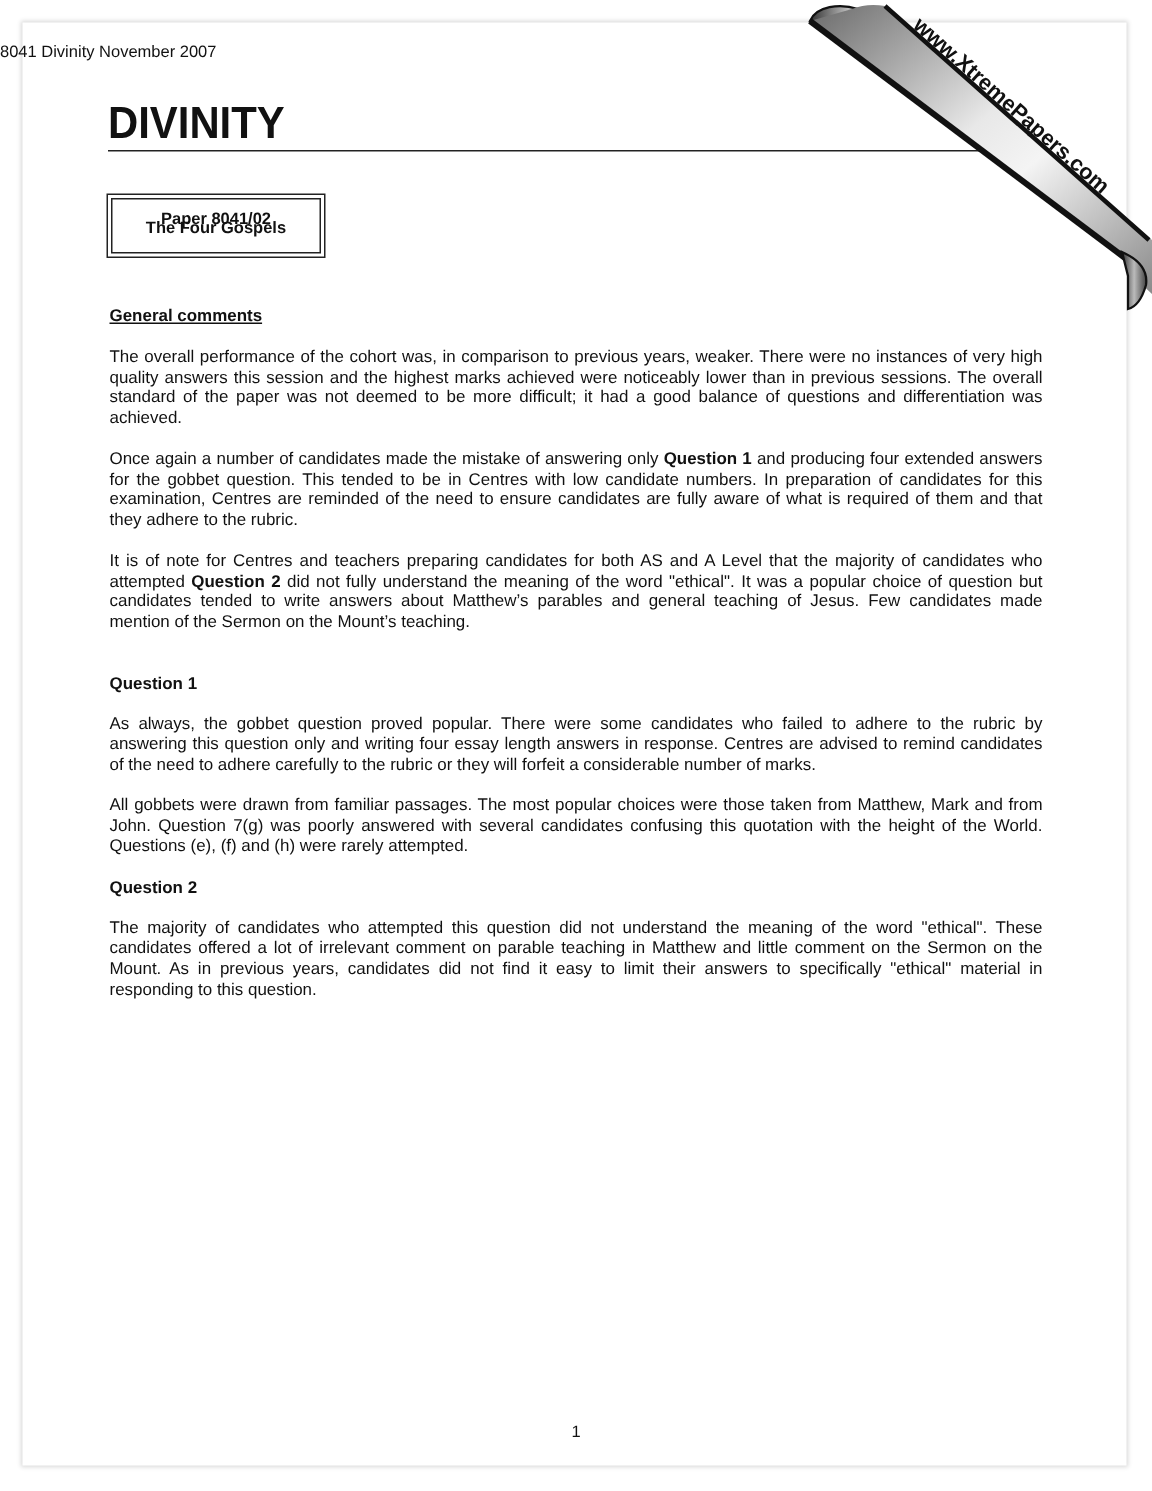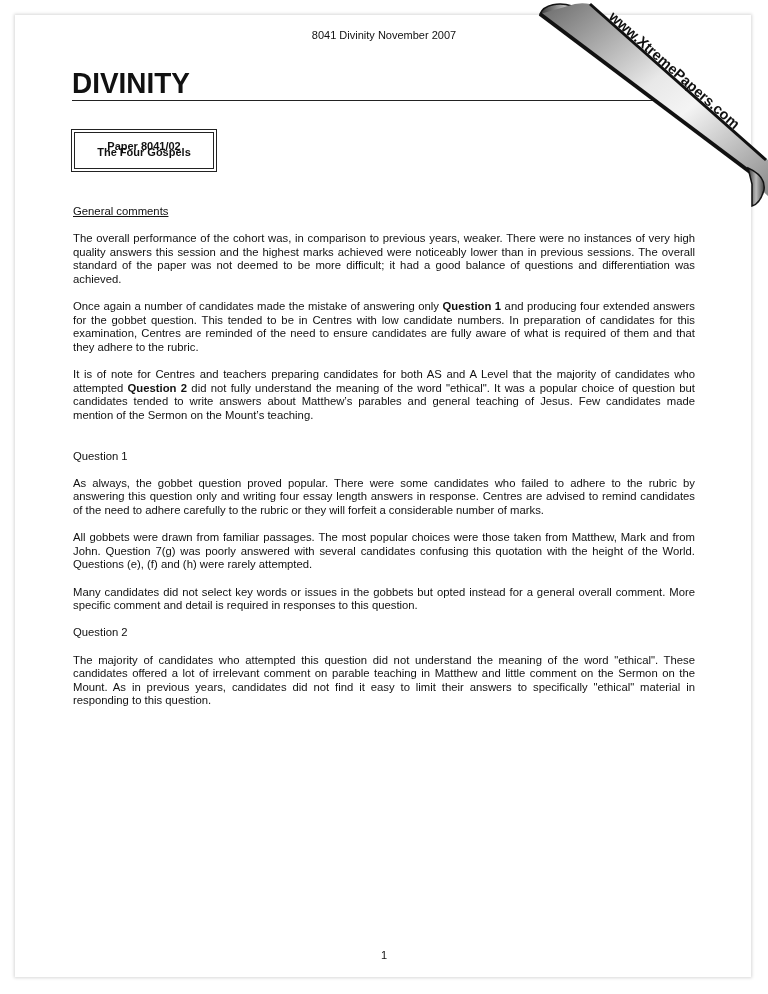--- a/index.html
+++ b/index.html
@@ -22,21 +22,21 @@
     width: 736px;
     height: 962px;
     background: #fff;
     box-shadow: 0 0 3px 1px #d8d8d8;
   }
   .header-line {
     position: absolute;
     top: 29px;
     left: 0;
     width: 768px;
-    text-align: center;
+    text-align: left;
     font-size: 11px;
     color: #111;
   }
   .title {
     position: absolute;
     left: 72px;
     top: 66px;
     font-size: 30px;
     font-weight: bold;
     letter-spacing: 0px;
@@ -81,21 +81,21 @@
     line-height: 13.6px;
     color: #111;
   }
   .content p {
     margin: 0 0 13.6px 0;
     text-align: justify;
   }
   .content h3 {
     margin: 0 0 13.6px 0;
     font-size: 11.3px;
-    font-weight: normal;
+    font-weight: bold;
   }
   .content h3.underline { text-decoration: underline; }
   .gap { height: 13.6px; }
 
   .page-number {
     position: absolute;
     left: 0;
     width: 768px;
     top: 949px;
     text-align: center;
@@ -136,21 +136,20 @@
 
 
   <p><span>It is of note for Centres and teachers preparing candidates for both AS and A Level that the majority of candidates who attempted </span><b>Question 2</b><span> did not fully understand the meaning of the word "ethical".  It was a popular choice of question but candidates tended to write answers about Matthew’s parables and general teaching of Jesus. Few candidates made mention of the Sermon on the Mount’s teaching.</span></p>
 
   <div class="gap"></div>
 
 
   <h3>Question 1</h3>
   <p>As always, the gobbet question proved popular. There were some candidates who failed to adhere to the rubric by answering this question only and writing four essay length answers in response. Centres are advised to remind candidates of the need to adhere carefully to the rubric or they will forfeit a considerable number of marks.</p>
   <p>All gobbets were drawn from familiar passages. The most popular choices were those taken from Matthew, Mark and from John. Question 7(g) was poorly answered with several candidates confusing this quotation with the height of the World. Questions (e), (f) and (h) were rarely attempted.</p>
-  <p>Many candidates did not select key words or issues in the gobbets but opted instead for a general overall comment.  More specific comment and detail is required in responses to this question.</p>
 
   <h3>Question 2</h3>
   <p>The majority of candidates who attempted this question did not understand the meaning of the word "ethical". These candidates offered a lot of irrelevant comment on parable teaching in Matthew and little comment on the Sermon on the Mount.  As in previous years, candidates did not find it easy to limit their answers to specifically "ethical" material in responding to this question.</p>
 </div>
 
 <div class="page-number">1</div>
 
 <svg class="ribbon" viewBox="0 0 248 220" xmlns="http://www.w3.org/2000/svg">
   <defs>
     <linearGradient id="rg" x1="0" y1="0" x2="1" y2="1">

